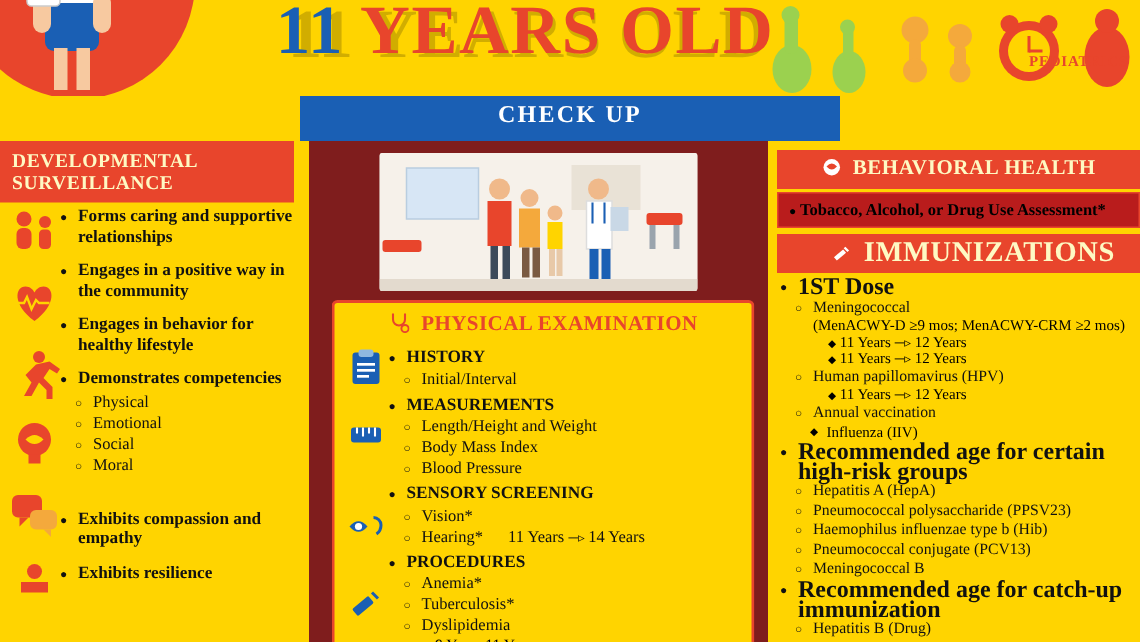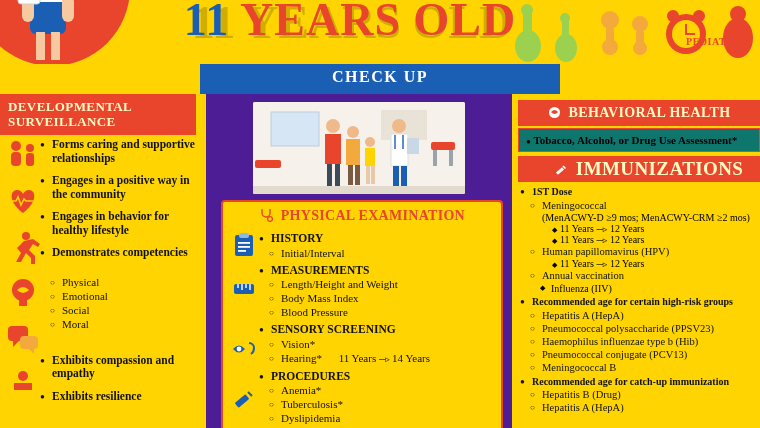--- a/index.html
+++ b/index.html
@@ -76,21 +76,21 @@
   .col-left {
     position: absolute; left: 0; top: 94px; width: 206px; bottom: 0;
     background: #ffd400;
   }
   .col-right {
     position: absolute; right: 0; top: 94px; width: 248px; bottom: 0;
     background: #ffd400;
   }
   .col-mid {
     position: absolute; left: 206px; right: 248px; top: 94px; bottom: 0;
-    background: #4c1d95;
+    background: #7f1d1d;
   }
 
   .redbar {
     background: #e8452c; color: #fef9c3;
     font-weight: bold; letter-spacing: .4px;
   }
   .redbar.left {
     position: absolute; left: 0; top: 0; width: 196px; padding: 5px 8px 6px 8px;
     font-size: 13px; line-height: 15px;
   }
@@ -149,25 +149,25 @@
   .pe-body { position: absolute; left: 36px; top: 30px; right: 8px; }
   .pe-icons { position: absolute; left: 8px; top: 30px; width: 28px; }
   .peic { height: 26px; margin-bottom: 4px; }
   .pe-body .bullet { font-size: 11.5px; margin-bottom: 1px; }
 
   .arrow { font-size: 9px; }
 
   
   .beh-box {
     position: absolute; left: 6px; top: 34px; width: 242px;
-    background: #0f766e; border: 1px solid #e8452c;
+    background: #b91c1c; border: 1px solid #e8452c;
     padding: 5px 7px; font-size: 11px; font-weight: bold;
   }
   .imm-body { position: absolute; left: 8px; top: 92px; right: 6px; }
-  .imm-body .bullet { margin-bottom: 1px; font-size: 10px; line-height: 12.5px; }
+  .imm-body .bullet { margin-bottom: 1px; font-size: 16px; line-height: 12.5px; }
   .imm-body .sub { font-size: 10.5px; line-height: 12px; }
   .imm-body .sub2 { font-size: 10px; line-height: 11.5px; }
   .note { font-weight: normal; font-size: 10px; }
 
   .svgicon { display: block; }
 </style>
 </head>
 <body>
 
 <div class="page">
@@ -271,21 +271,21 @@
     <div class="left-list">
       <div class="bullet">
         <span>Forms caring and supportive relationships</span>
       </div>
       <div class="bullet">
         <span>Engages in a positive way in the community</span>
       </div>
       <div class="bullet">
         <span>Engages in behavior for healthy lifestyle</span>
       </div>
-      <div class="bullet" style="margin-bottom:16px">
+      <div class="bullet" style="margin-bottom:2px">
         <span>Demonstrates competencies</span>
       </div>
       <div class="sub">Physical</div>
       <div class="sub">Emotional</div>
       <div class="sub">Social</div>
       <div class="sub" style="margin-bottom:23px">Moral</div>
       <div class="bullet">
         <span>Exhibits compassion and empathy</span>
       </div>
       <div class="bullet">

